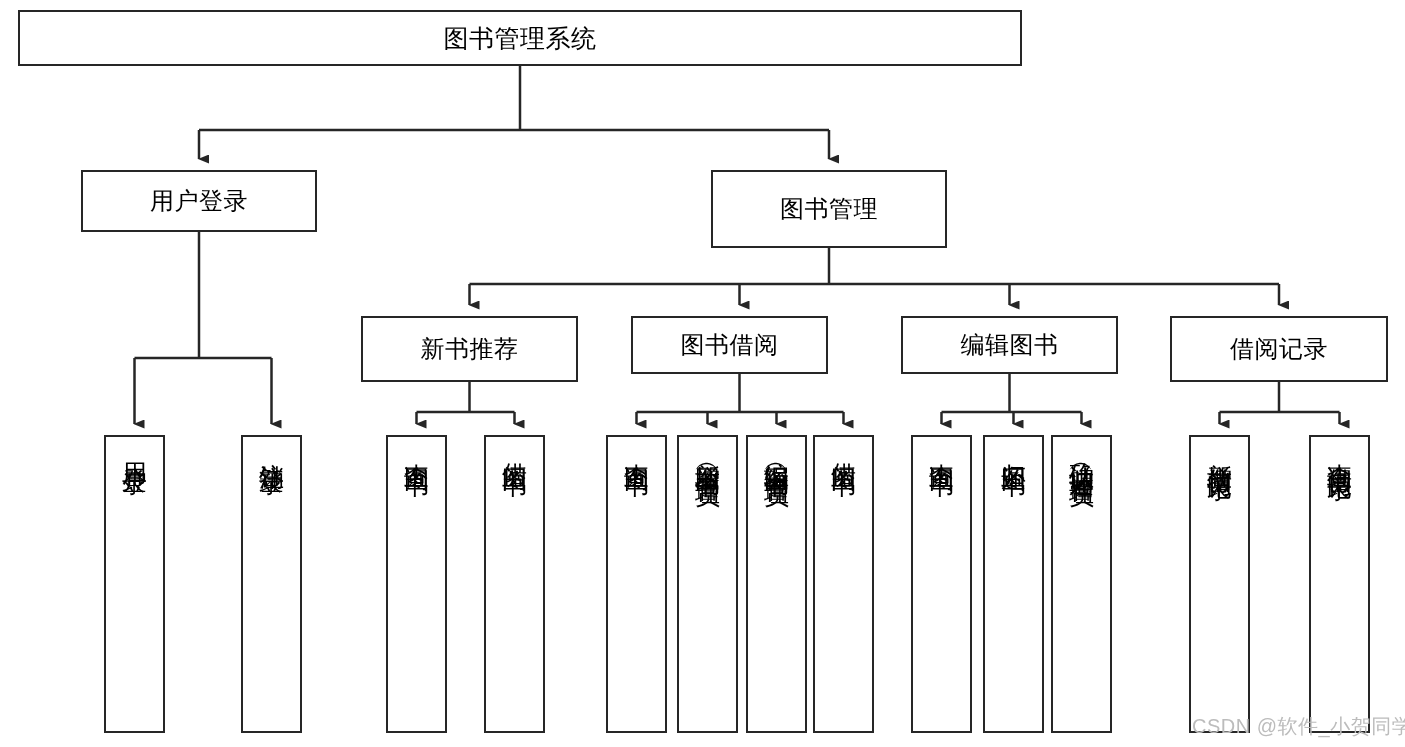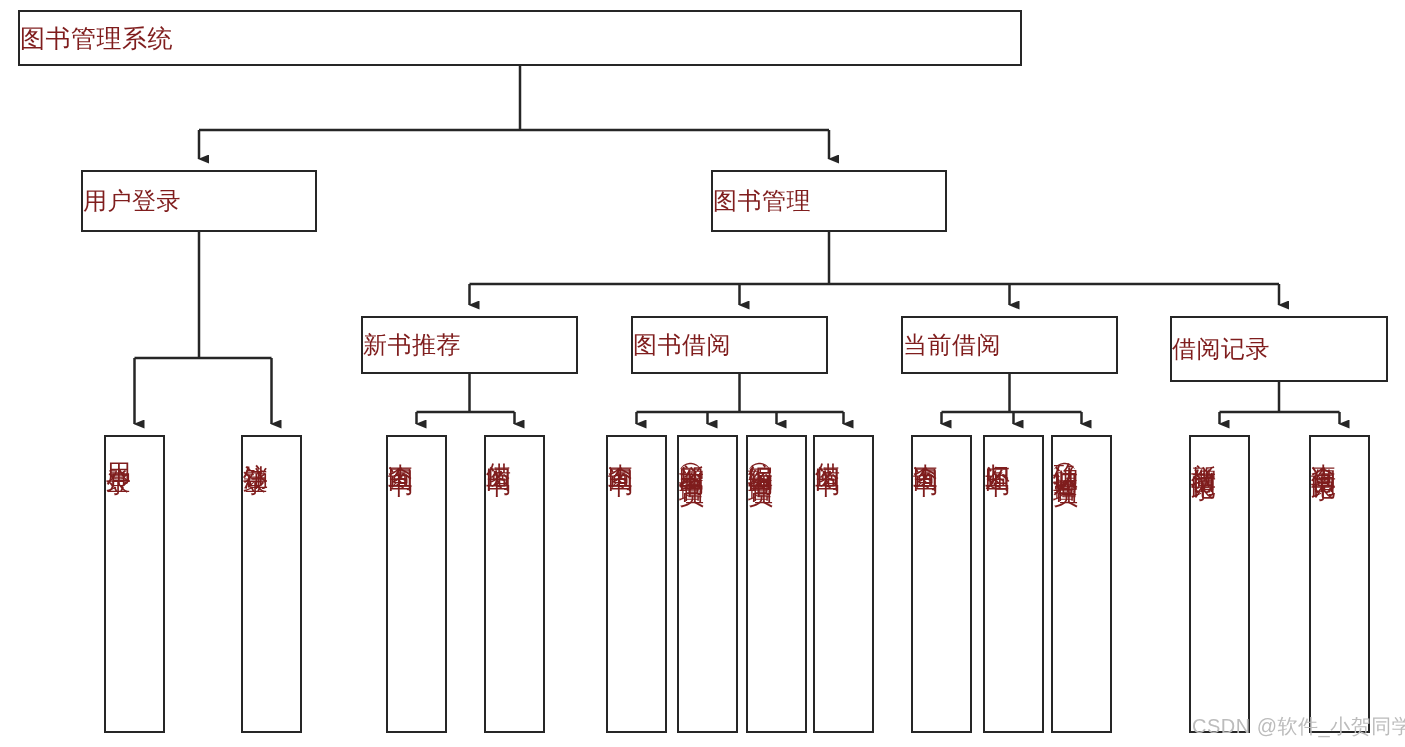--- a/index.html
+++ b/index.html
@@ -25,21 +25,22 @@
     height: 747px;
     pointer-events: none;
   }
   .node {
     position: absolute;
     box-sizing: border-box;
     border: 2.5px solid #262626;
     background: #ffffff;
     display: flex;
     align-items: center;
-    color: #7f1d1d;
+    justify-content: center;
+    color: #000000;
   }
   .node .label {
     display: block;
     line-height: 1.16;
     letter-spacing: 0.5px;
     white-space: nowrap;
   }
   .node.horiz .label {
     writing-mode: horizontal-tb;
     font-size: 24px;
@@ -112,31 +113,31 @@
       </g>
   </svg>
 
   <div id="nodes-layer">
       <div class="node horiz root" style="left: 18px; top: 10px; width: 1004px; height: 56px;">
         <span class="label">图书管理系统</span>
       </div>
       <div class="node horiz" style="left: 81px; top: 170px; width: 236px; height: 62px;">
         <span class="label">用户登录</span>
       </div>
-      <div class="node horiz" style="left: 711px; top: 170px; width: 236px; height: 62px;">
+      <div class="node horiz" style="left: 711px; top: 170px; width: 236px; height: 78px;">
         <span class="label">图书管理</span>
       </div>
-      <div class="node horiz" style="left: 361px; top: 316px; width: 217px; height: 58px;">
+      <div class="node horiz" style="left: 361px; top: 316px; width: 217px; height: 66px;">
         <span class="label">新书推荐</span>
       </div>
       <div class="node horiz" style="left: 631px; top: 316px; width: 197px; height: 58px;">
         <span class="label">图书借阅</span>
       </div>
       <div class="node horiz" style="left: 901px; top: 316px; width: 217px; height: 58px;">
-        <span class="label">当前借阅</span>
+        <span class="label">编辑图书</span>
       </div>
       <div class="node horiz" style="left: 1170px; top: 316px; width: 218px; height: 66px;">
         <span class="label">借阅记录</span>
       </div>
       <div class="node vert" style="left: 104px; top: 435px; width: 61px; height: 298px;">
         <span class="label">用户登录</span>
       </div>
       <div class="node vert" style="left: 241px; top: 435px; width: 61px; height: 298px;">
         <span class="label">注销登录</span>
       </div>

